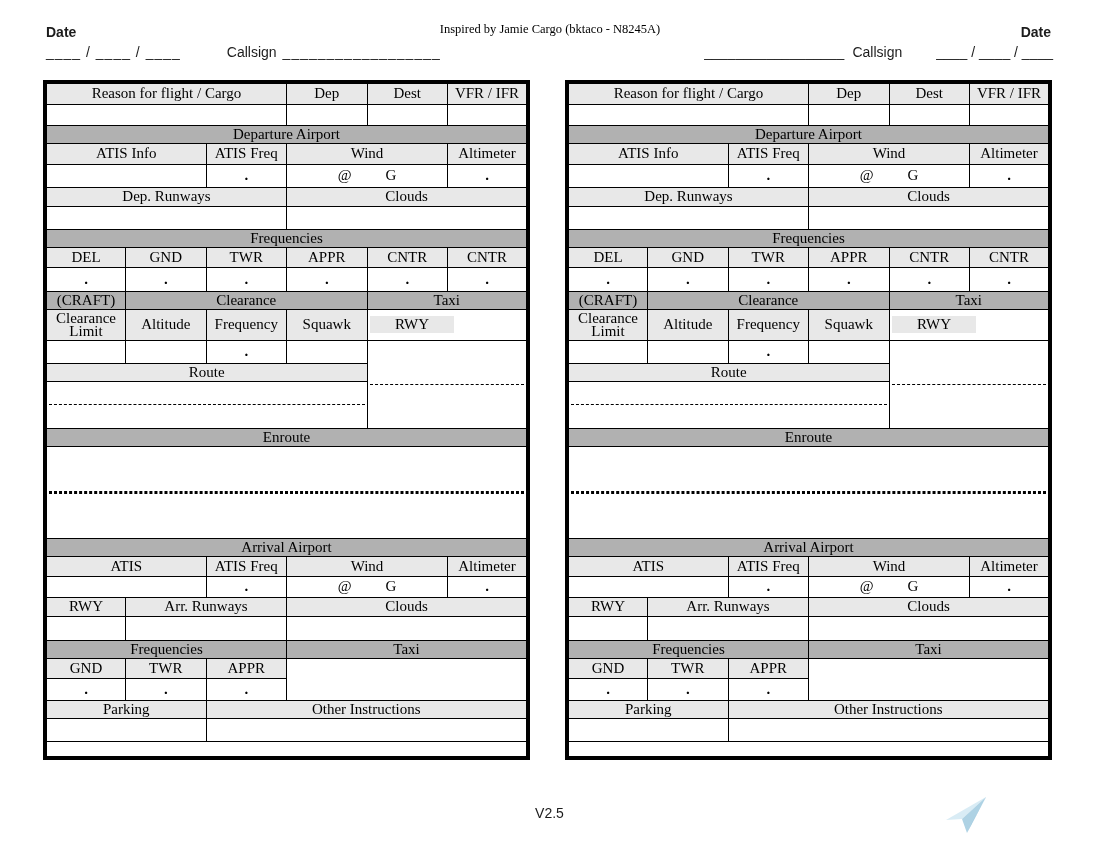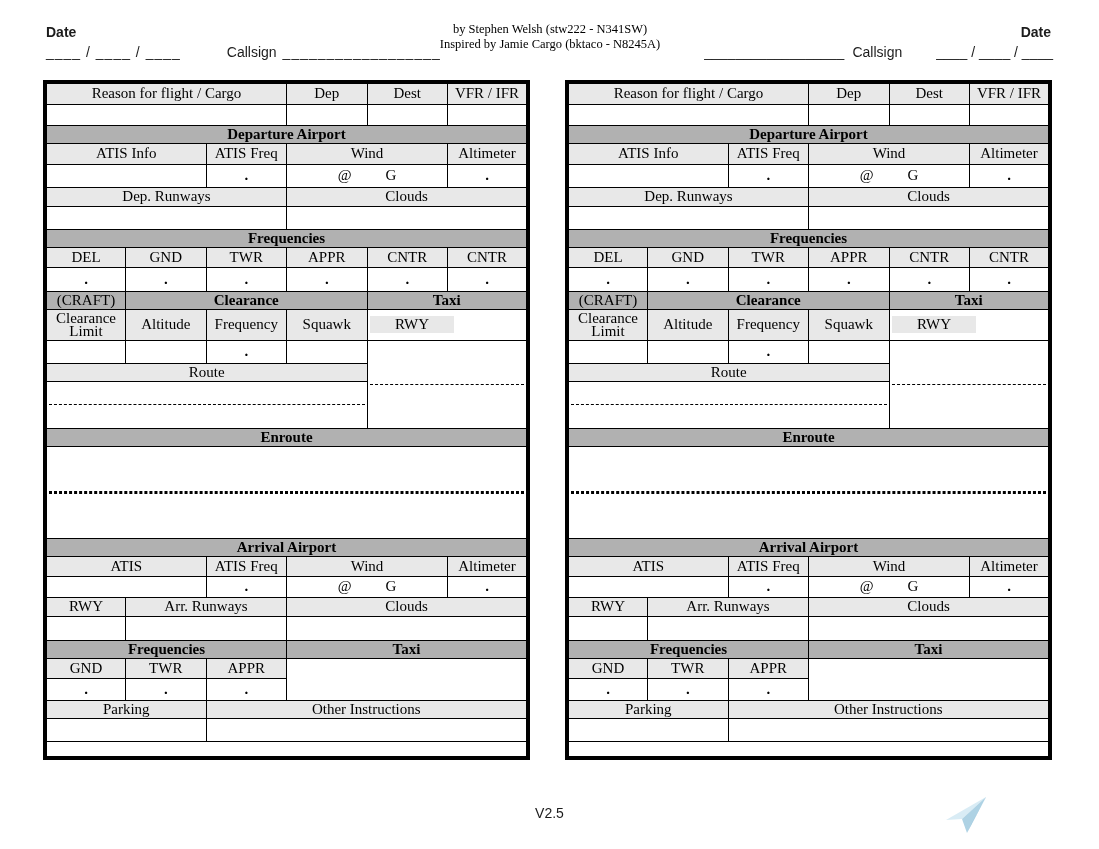--- a/index.html
+++ b/index.html
@@ -30,21 +30,21 @@
           font:14px "Liberation Sans","DejaVu Sans",sans-serif;color:#1c1c1c;}
   .hr-row .cs-label{margin-left:8px;margin-right:34px;}
   .blanks{white-space:pre;}
   
   .panel-slot{position:absolute;top:80px;width:487px;}
   .panel-slot.left{left:43px;}
   .panel-slot.right{left:565px;}
   table.np{border-collapse:collapse;table-layout:fixed;width:487px;border:4px solid var(--line);}
   table.np td{border:1px solid var(--line);padding:0 2px;overflow:hidden;font-size:15px;text-align:center;vertical-align:middle;}
   td.h{background:var(--hdr-bg);}
-  td.bar{background:var(--bar-bg);font-weight:bold;border-top:2px solid var(--line);border-bottom:2px solid var(--line);}
+  td.bar{background:var(--bar-bg);font-weight:normal;border-top:2px solid var(--line);border-bottom:2px solid var(--line);}
   td.bar.plain{font-weight:normal;}
   td.in{background:#fff;}
   .sm{font-size:12px;}
   .xs{font-size:11.5px;line-height:12.5px;}
   .dot{font-weight:bold;}
   
   .thirds,.halves{display:flex;width:100%;height:100%;}
   .thirds>div,.halves>div{flex:1 1 0;border-right:1px dashed var(--line);}
   .thirds>div:last-child,.halves>div:last-child{border-right:none;}
   .vstack{display:flex;flex-direction:column;width:100%;height:100%;}
@@ -68,21 +68,20 @@
 <body>
 
 <div class="hl-date">Date</div>
 <div class="hl-row">
   <span class="blanks">____ / ____ / ____</span>
   <span class="cs-label">Callsign</span>
   <span class="blanks">__________________</span>
 </div>
 
 <div class="hc">
-  <div class="sub">by Stephen Welsh (stw222 - N341SW)</div>
   <div class="sub">Inspired by Jamie Cargo (bktaco - N8245A)</div>
 </div>
 
 <div class="hr-date">Date</div>
 <div class="hr-row">
   <span class="blanks">__________________</span>
   <span class="cs-label">Callsign</span>
   <span class="blanks">____ / ____ / ____</span>
 </div>
 

